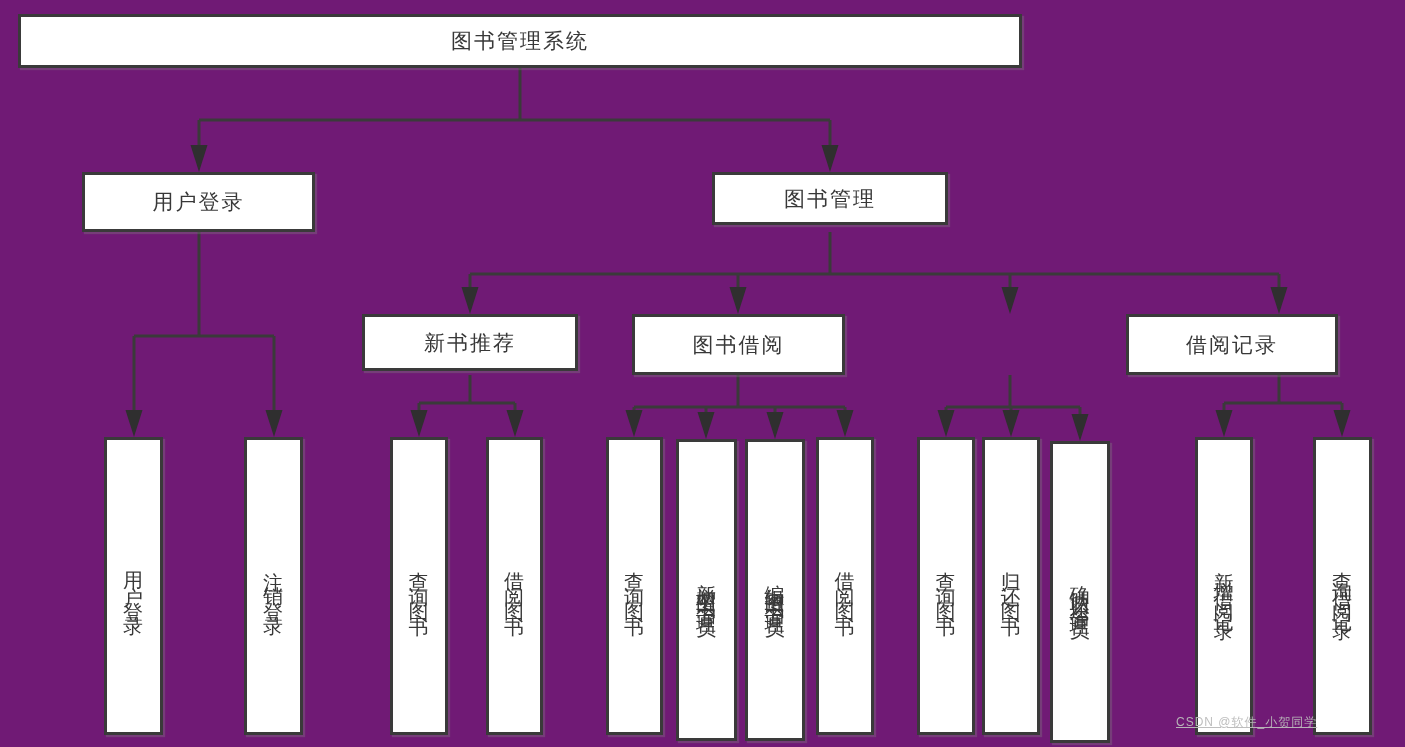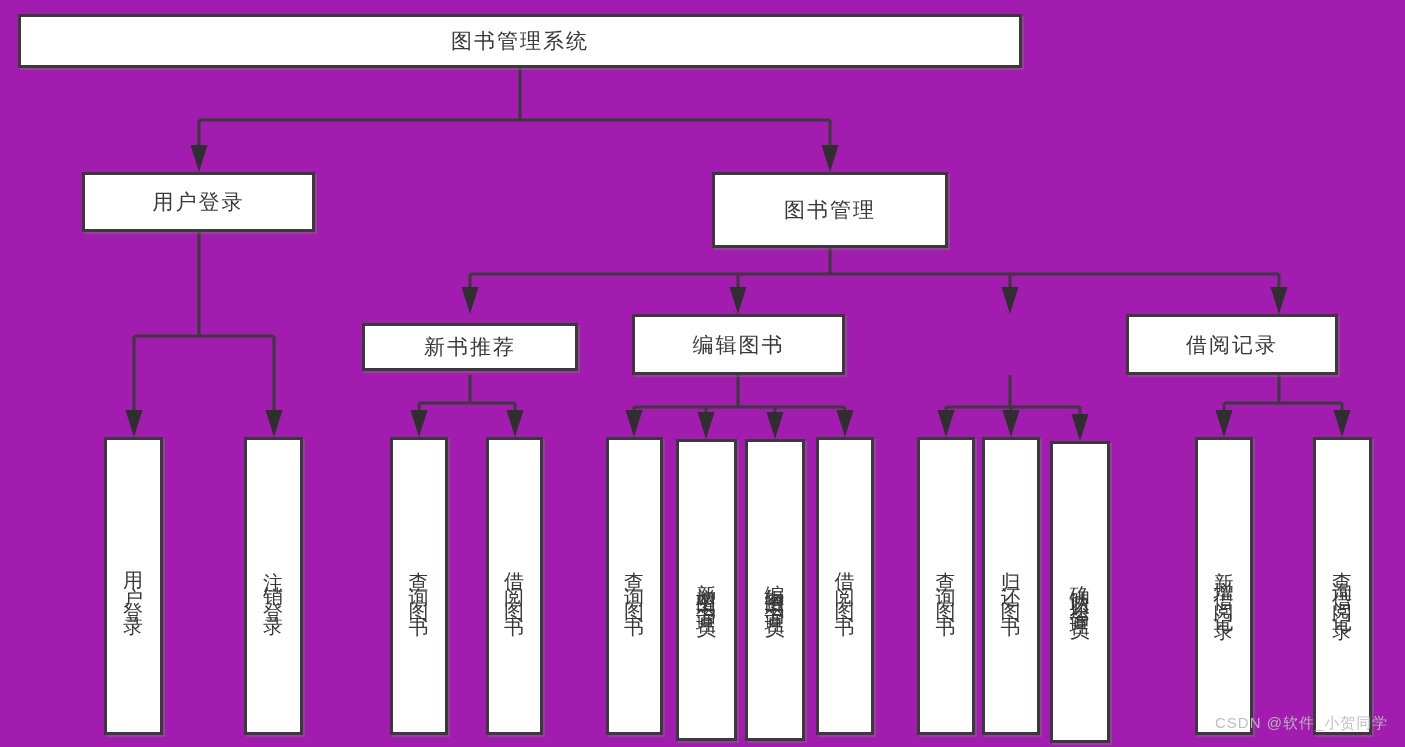--- a/index.html
+++ b/index.html
@@ -1,20 +1,20 @@
 <!DOCTYPE html>
 <html><head>
 <meta charset="utf-8">
 <style>
   html, body { margin: 0; padding: 0; background: #ffffff; }
   .canvas {
     position: relative;
     width: 1405px;
     height: 747px;
-    background: #a21caf;
+    background: #701a75;
     font-family: "Liberation Sans", sans-serif;
     overflow: hidden;
   }
   svg.connectors {
     position: absolute;
     left: 0; top: 0;
     width: 1405px; height: 747px;
   }
   .box {
     position: absolute;
@@ -36,27 +36,28 @@
     writing-mode: vertical-rl;
     text-orientation: mixed;
     font-size: 20px;
     line-height: 1;
   }
   .ls-4 span { letter-spacing: 15px; }
   .ls-6 span { letter-spacing: 10px; }
   .ls-9 span { letter-spacing: 5px; }
   .watermark {
     position: absolute;
-    left: 1215px;
+    left: 1176px;
     top: 714px;
-    font-size: 15px;
+    font-size: 12px;
     color: rgba(186,186,186,0.95);
     letter-spacing: 1px;
     z-index: 10;
     white-space: nowrap;
+    text-decoration: underline;
   }
 </style>
 </head>
 <body>
 
 <div class="canvas">
 
   <svg class="connectors" viewBox="0 0 1405 747" xmlns="http://www.w3.org/2000/svg">
     <g stroke="#3a3a3a" stroke-width="3" fill="none">
       <path d="M520 68 V120 M199 120 H830 M199 120 V152 M830 120 V152"></path>
@@ -90,29 +91,29 @@
     </g>
   </svg>
 
   <div class="box h-box" style="left:18px;top:14px;width:1004px;height:54px">
     <span>图书管理系统</span>
   </div>
 
   <div class="box h-box" style="left:82px;top:172px;width:233px;height:60px">
     <span>用户登录</span>
   </div>
-  <div class="box h-box" style="left:712px;top:172px;width:236px;height:76px">
+  <div class="box h-box" style="left:712px;top:172px;width:236px;height:53px">
     <span>图书管理</span>
   </div>
 
-  <div class="box h-box" style="left:362px;top:323px;width:216px;height:48px">
+  <div class="box h-box" style="left:362px;top:314px;width:216px;height:57px">
     <span>新书推荐</span>
   </div>
   <div class="box h-box" style="left:632px;top:314px;width:213px;height:61px">
-    <span>编辑图书</span>
+    <span>图书借阅</span>
   </div>
   <div class="box h-box" style="left:1126px;top:314px;width:212px;height:61px">
     <span>借阅记录</span>
   </div>
 
   <div class="box v-box ls-4" style="left:104px;top:437px;width:59px;height:298px">
     <span>用户登录</span>
   </div>
   <div class="box v-box ls-4" style="left:244px;top:437px;width:59px;height:298px">
     <span>注销登录</span>

